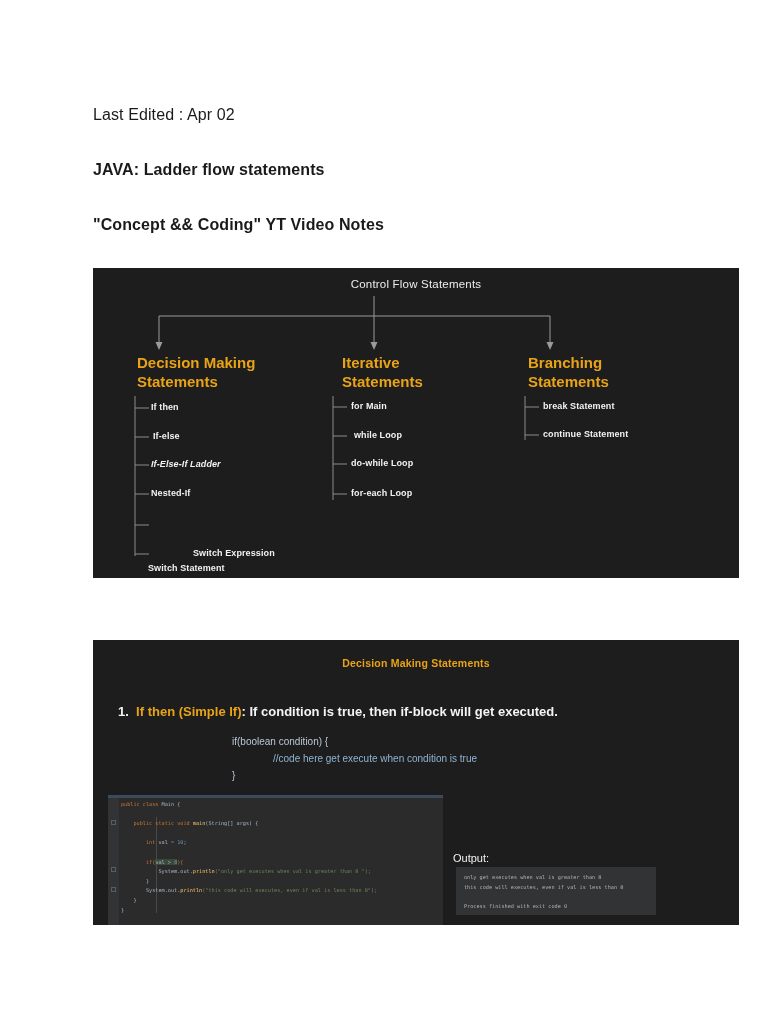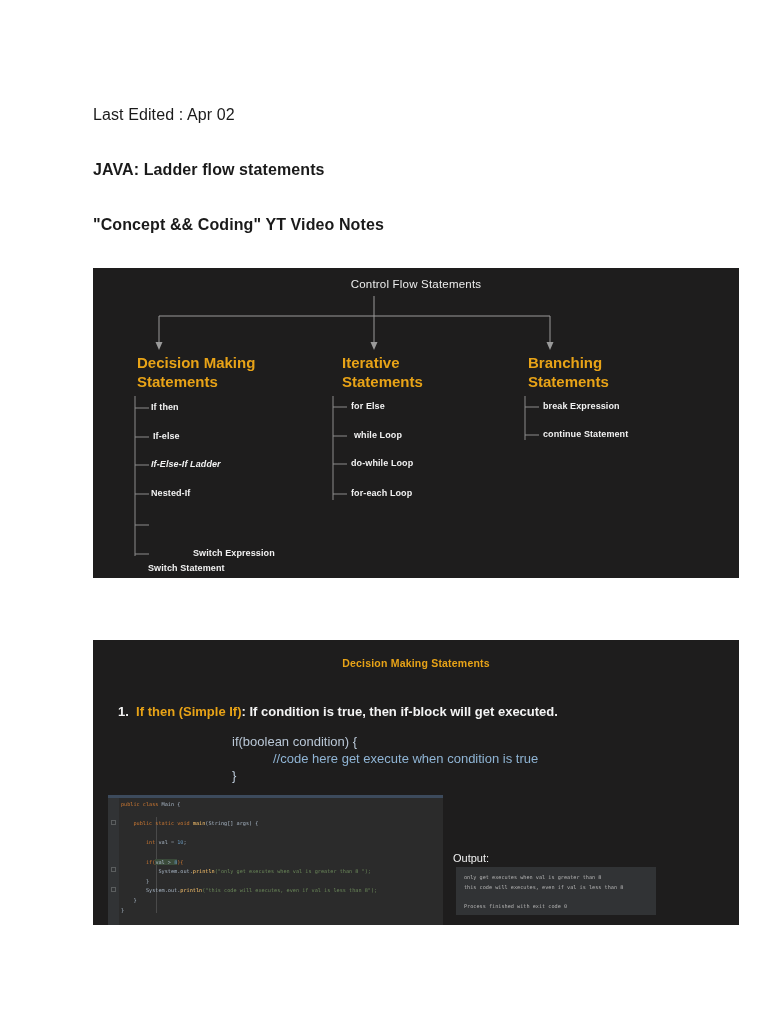--- a/index.html
+++ b/index.html
@@ -33,21 +33,21 @@
   #colhead-2{left:435px;top:85px;}
 
   .leaf{position:absolute;color:#f2f2f2;font-size:9px;font-weight:bold;white-space:nowrap;letter-spacing:.1px;}
 
   
   .dm-title{position:absolute;top:17px;left:0;width:100%;text-align:center;
             color:#e8a317;font-size:10.5px;font-weight:bold;letter-spacing:.2px;}
   .dm-item{position:absolute;left:25px;top:64px;font-size:13px;font-weight:bold;color:#f4f4f4;white-space:nowrap;}
   .dm-item .num{color:#f4f4f4;}
   .dm-item .hl{color:#e8a317;}
-  .pseudo{position:absolute;left:139px;top:93px;color:#b9c7d6;font-size:13px;line-height:17px;white-space:pre;}
+  .pseudo{position:absolute;left:139px;top:93px;color:#b9c7d6;font-size:10px;line-height:17px;white-space:pre;}
   .pseudo .cmt{color:#8fb4d4;}
 
   
   .ide{position:absolute;left:15px;top:155px;width:335px;height:130px;background:#2b2b2b;}
   .ide-topbar{position:absolute;left:0;top:0;width:335px;height:3px;background:#3c4a5c;}
   .ide-gutter{position:absolute;left:0;top:3px;width:11px;height:127px;background:#313335;}
   .fold{position:absolute;left:3px;width:5px;height:5px;border:1px solid #5a5d5e;box-sizing:border-box;background:#313335;}
   .ide-code{position:absolute;left:13px;top:5px;font-family:"DejaVu Sans Mono",monospace;
             font-size:5.2px;line-height:9.6px;white-space:pre;color:#a9b7c6;}
   .kw{color:#cc7832;}
@@ -115,26 +115,26 @@
     <div class="col-head" id="colhead-2">Branching
 Statements</div>
 
     <div class="leaf" style="left:58px;top:134px;">If then</div>
     <div class="leaf" style="left:60px;top:163px;">If-else</div>
     <div class="leaf" style="left:58px;top:191px;font-style:italic;">If-Else-If Ladder</div>
     <div class="leaf" style="left:58px;top:220px;">Nested-If</div>
     <div class="leaf" style="left:55px;top:251px;margin-top:44px;">Switch Statement</div>
     <div class="leaf" style="left:55px;top:280px;padding-left:45px;">Switch Expression</div>
 
-    <div class="leaf" style="left:258px;top:133px;">for Else</div>
+    <div class="leaf" style="left:258px;top:133px;">for Main</div>
     <div class="leaf" style="left:261px;top:162px;">while Loop</div>
     <div class="leaf" style="left:258px;top:190px;">do-while Loop</div>
     <div class="leaf" style="left:258px;top:220px;">for-each Loop</div>
 
-    <div class="leaf" style="left:450px;top:133px;">break Expression</div>
+    <div class="leaf" style="left:450px;top:133px;">break Statement</div>
     <div class="leaf" style="left:450px;top:161px;">continue Statement</div>
   </div>
 
   <div class="panel" id="panel-decision">
     <div class="dm-title">Decision Making Statements</div>
 
     <div class="dm-item"><span class="num">1.</span>&nbsp;&nbsp;<span class="hl">If then (Simple If)</span><span>: If condition is true, then if-block will get executed.</span></div>
 
     <div class="pseudo"><span>if(boolean condition) {</span>
 <span style="padding-left:41px;" class="cmt">//code here get execute when condition is true</span>

